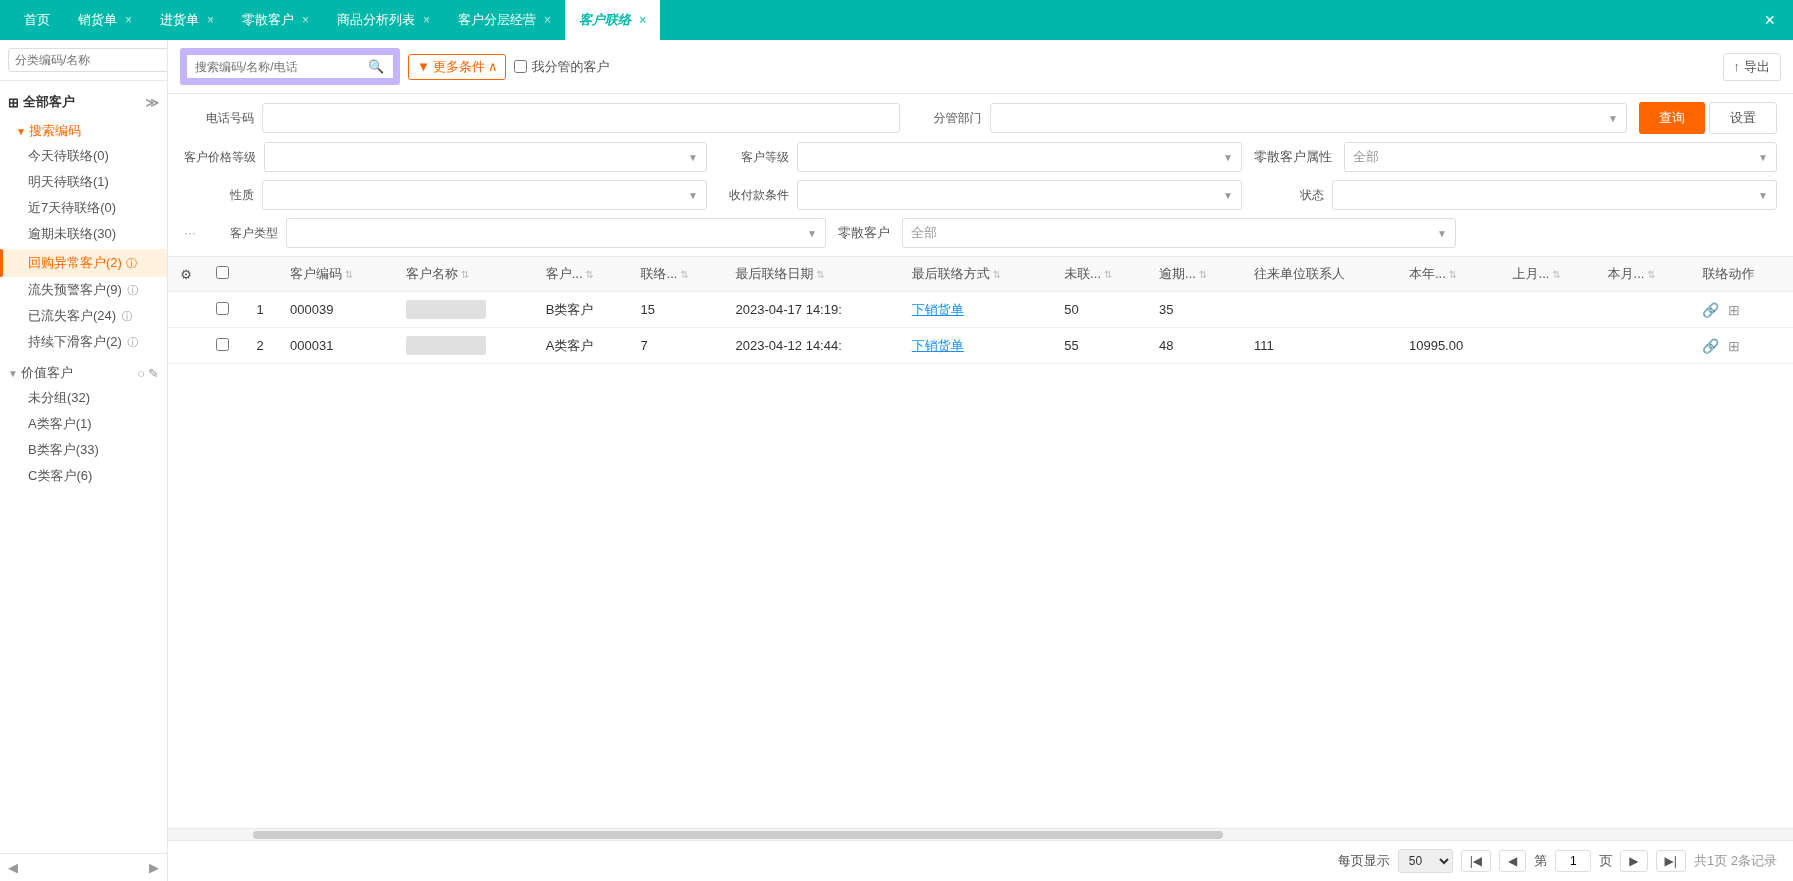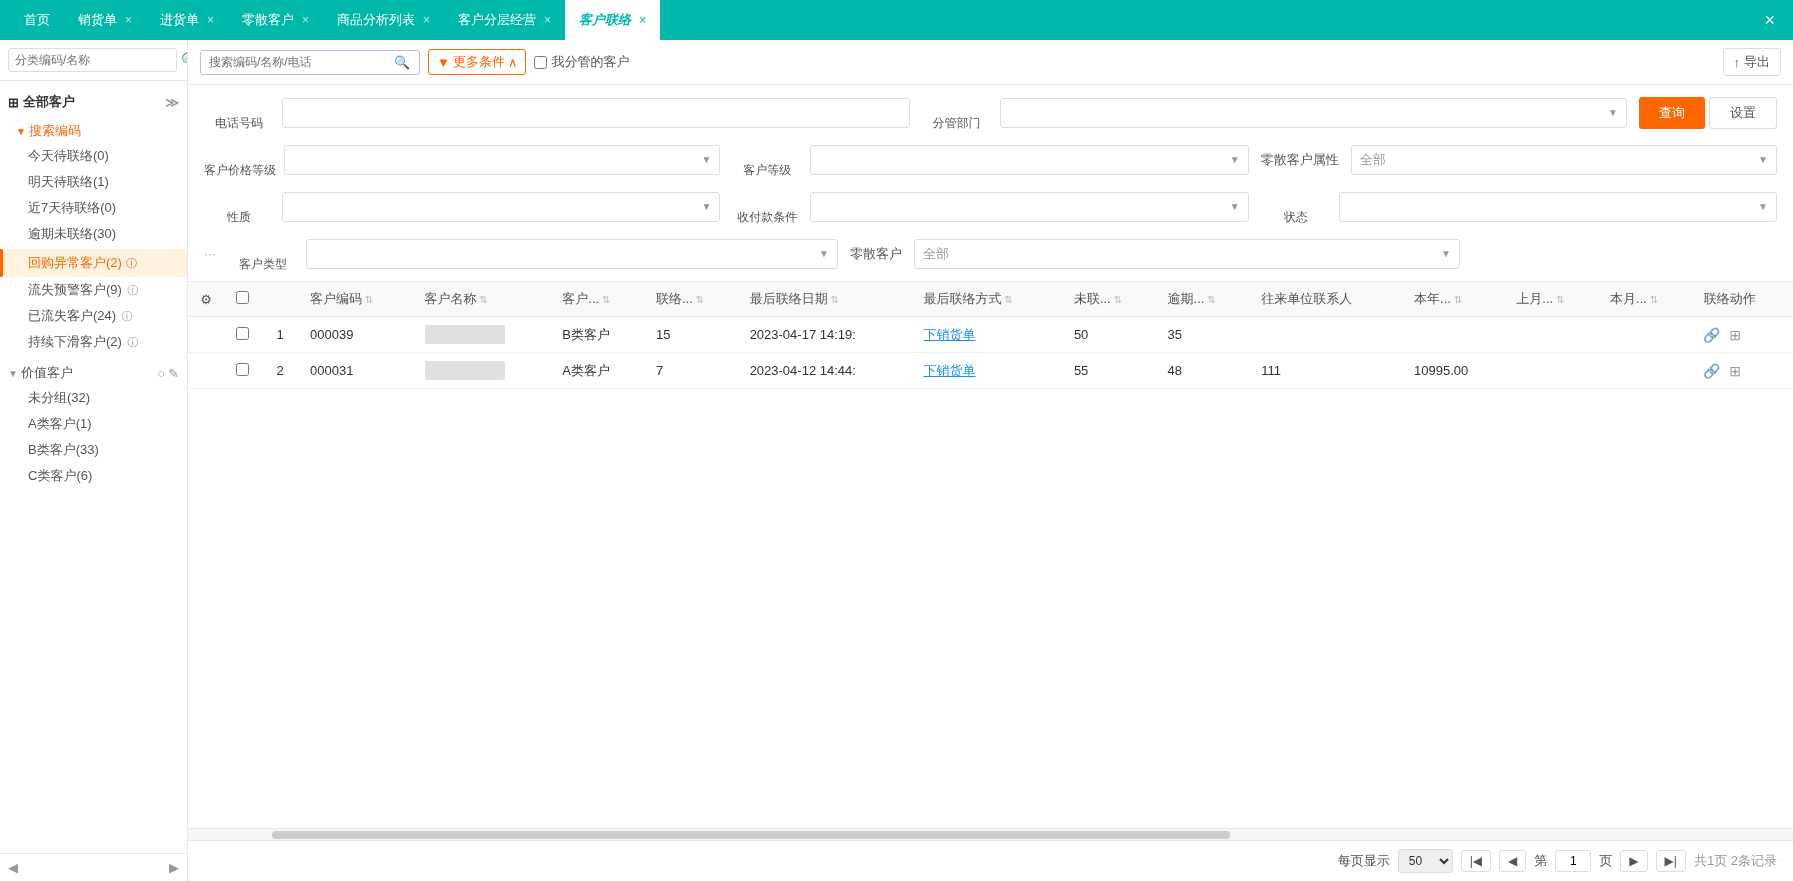--- a/index.html
+++ b/index.html
@@ -46,21 +46,21 @@
     }
 
     
     .main-layout {
       display: flex;
       height: calc(881px - 40px);
     }
 
     
     .sidebar {
-      width: 188px;
+      width: 168px;
       background: #fff;
       border-right: 1px solid #e8e8e8;
       display: flex;
       flex-direction: column;
       overflow: hidden;
       flex-shrink: 0;
     }
     .sidebar-search {
       display: flex;
       align-items: center;
@@ -145,21 +145,21 @@
       background: #fff;
       padding: 8px 12px;
       display: flex;
       align-items: center;
       gap: 8px;
       border-bottom: 1px solid #e8e8e8;
     }
     .search-box {
       display: flex;
       align-items: center;
-      border: 1px solid #c4b5fd;
+      border: 7px solid #c4b5fd;
       border-radius: 3px;
       padding: 4px 8px;
       width: 220px;
       gap: 8px;
     }
     .search-box input {
       border: none;
       outline: none;
       font-size: 12px;
       flex: 1;
@@ -215,22 +215,21 @@
       align-items: center;
       flex: 1;
       gap: 8px;
       min-width: 0;
     }
     .filter-label {
       color: #555;
       font-size: 12px;
       white-space: nowrap;
       min-width: 70px;
-      text-align: center;
-      margin-top: 22px;
+      text-align: right;
     }
     .filter-input {
       flex: 1;
       border: 1px solid #ddd;
       border-radius: 3px;
       padding: 5px 8px;
       font-size: 12px;
       outline: none;
       display: flex;
       align-items: center;

